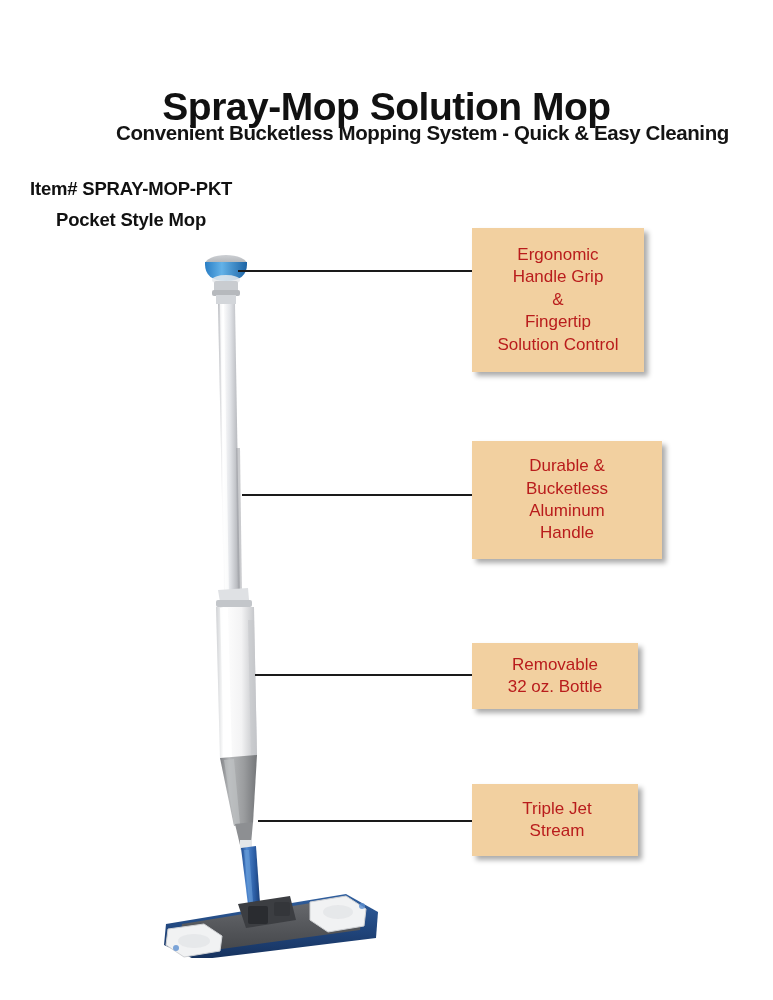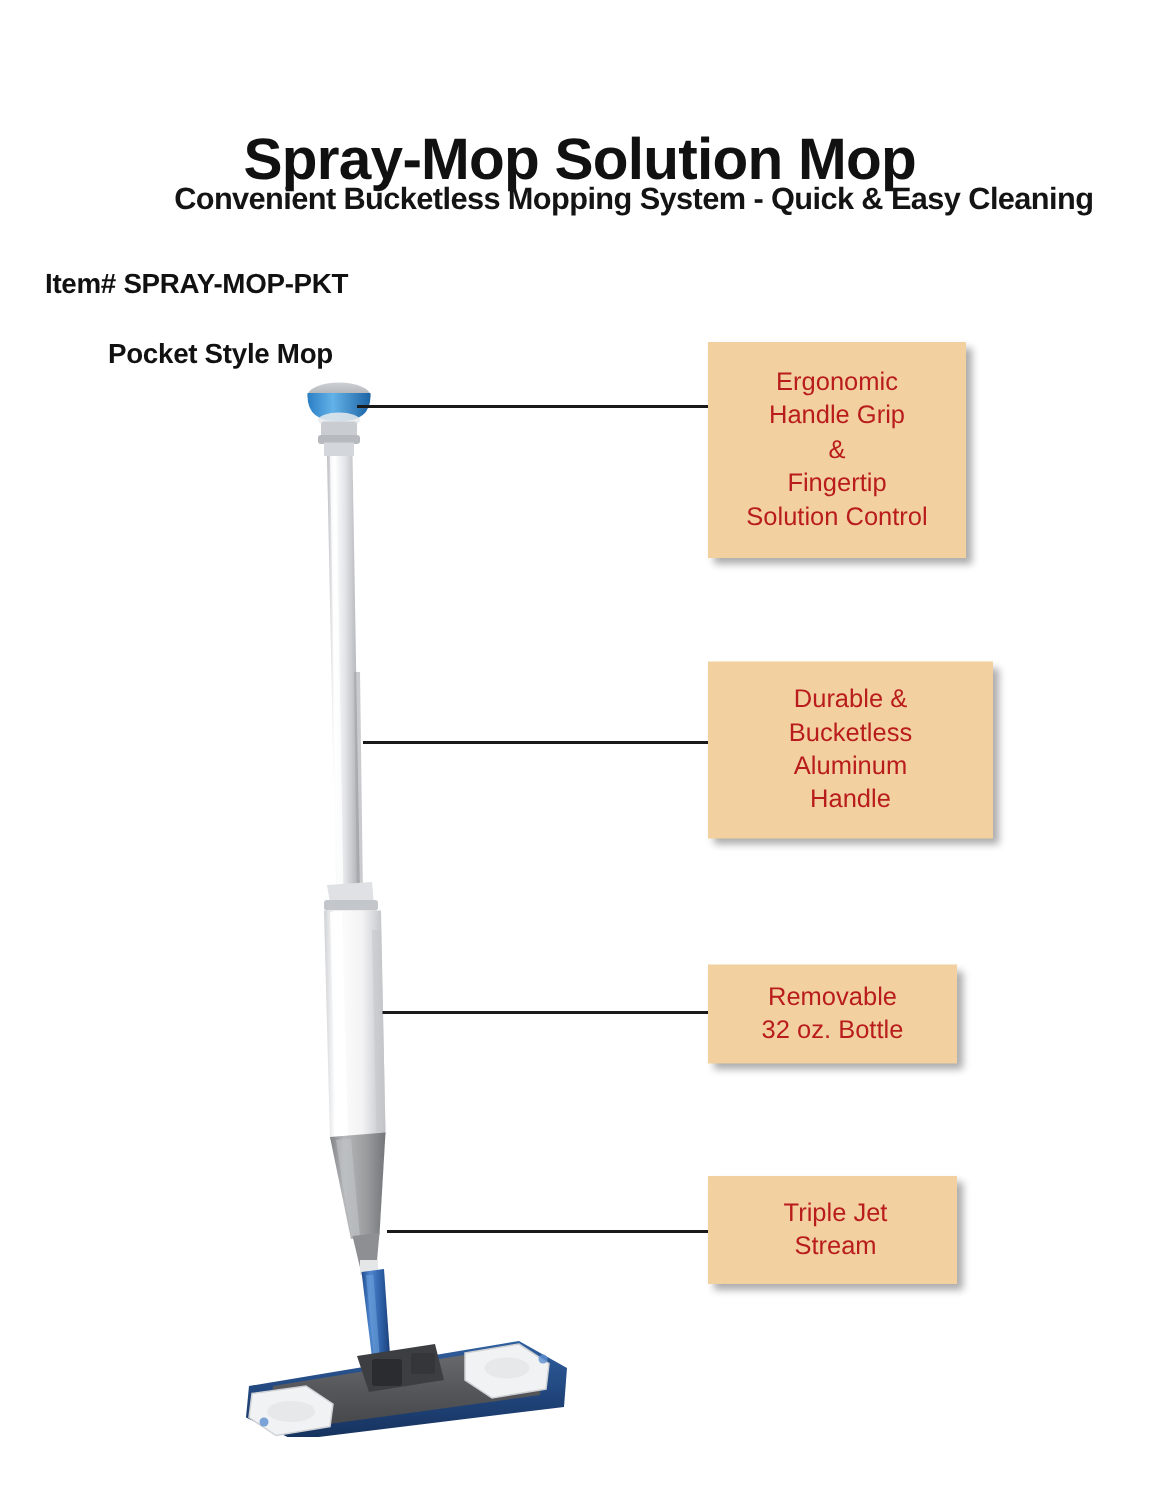--- a/index.html
+++ b/index.html
@@ -51,27 +51,26 @@
     top: 178px;
     font-size: 18.5px;
     font-weight: bold;
     letter-spacing: -0.2px;
     color: #111111;
     white-space: nowrap;
   }
   .item-style {
     position: absolute;
     left: 56px;
-    top: 225px;
+    top: 209px;
     font-size: 18.5px;
     font-weight: bold;
     letter-spacing: -0.2px;
     color: #111111;
     white-space: nowrap;
-    margin-left: 16px;
   }
 
   
   .callout {
     position: absolute;
     background: #F2D0A0;
     box-sizing: border-box;
     display: flex;
     flex-direction: column;
     align-items: center;

